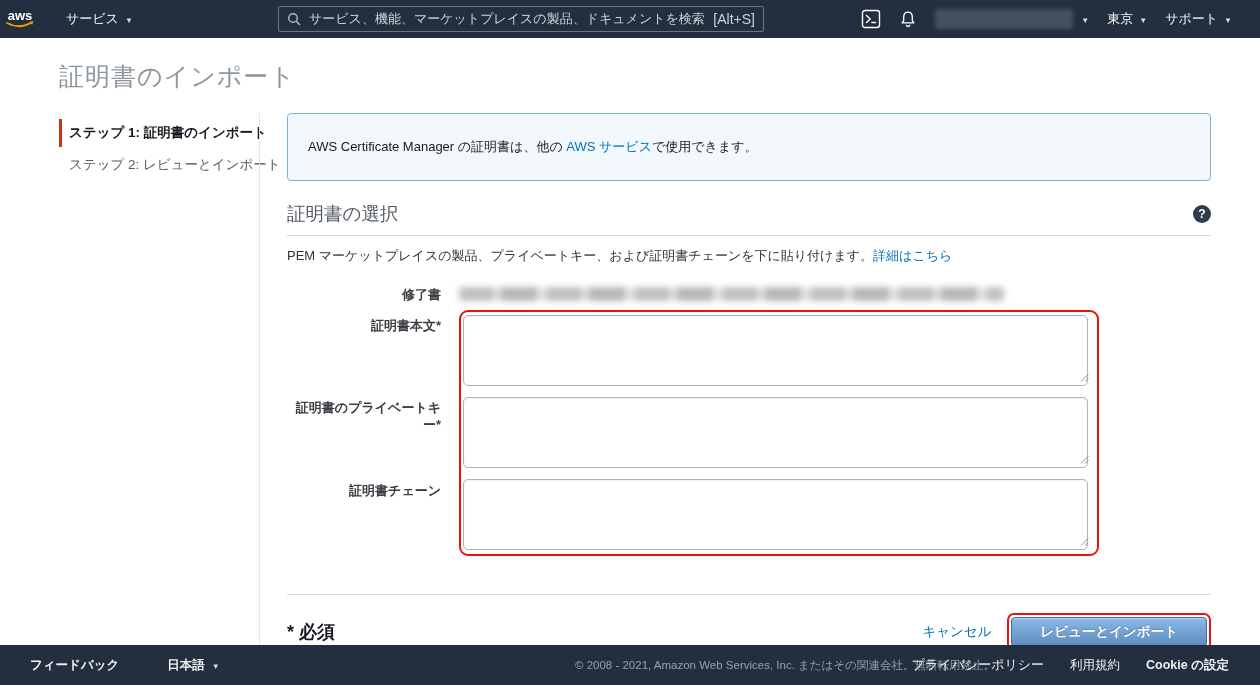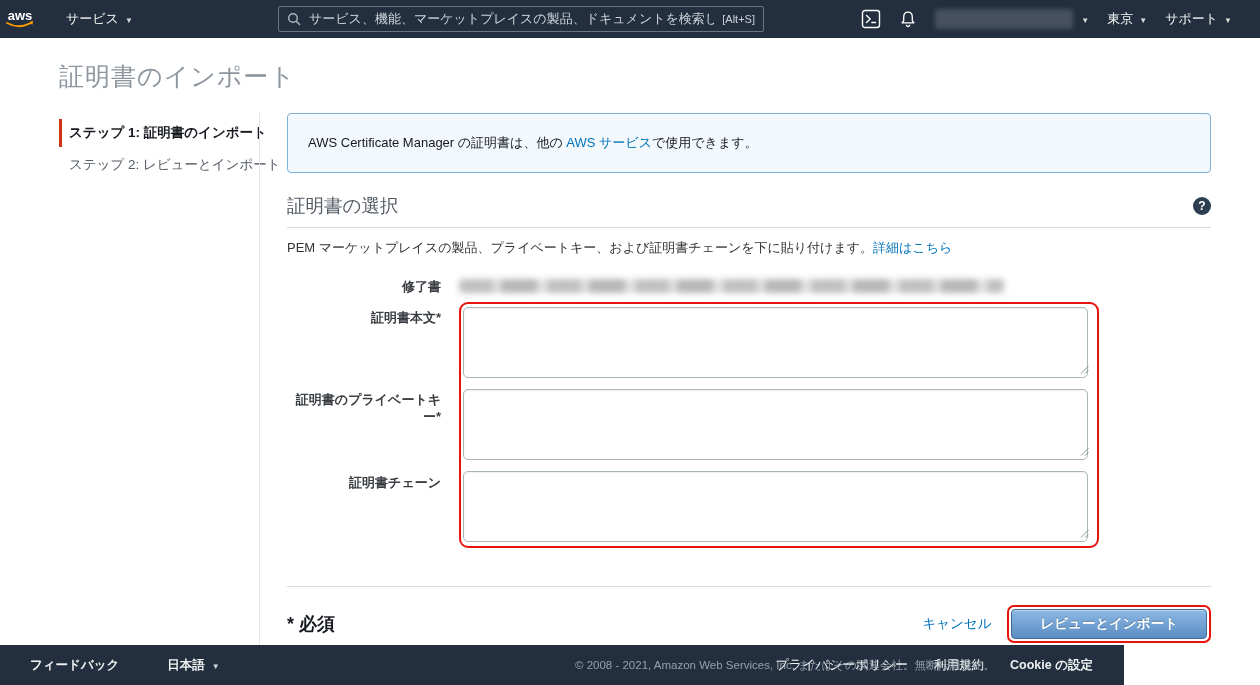--- a/index.html
+++ b/index.html
@@ -7,37 +7,37 @@
   body { font-family:"Liberation Sans","DejaVu Sans",sans-serif; background:#ffffff; position:relative; font-size:13px; color:#16191f; }
 
   
   .topnav { position:absolute; top:0; left:0; width:1260px; height:38px; background:#232f3e; display:flex; align-items:center; color:#fff; z-index:10; }
   .nav-left { display:flex; align-items:center; gap:26px; }
   .aws-logo { display:flex; align-items:center; cursor:pointer; }
   .nav-item { display:flex; align-items:center; gap:6px; font-size:13px; color:#f1f3f3; cursor:pointer; white-space:nowrap; }
   .caret { font-size:8px; color:#d5dbdb; position:relative; top:1px; }
   .searchbox { position:absolute; left:278px; top:6px; width:486px; height:26px; border:1px solid #6b7580; border-radius:2px; background:#232f3e; display:flex; align-items:center; padding:0 8px; gap:8px; cursor:text; }
   .search-ph { color:#ccd4da; font-size:13px; white-space:nowrap; overflow:hidden; flex:1; }
-  .search-shortcut { color:#ccd4da; font-size:11px; white-space:nowrap; }
+  .search-shortcut { color:#ccd4da; font-size:14px; white-space:nowrap; }
   .nav-right { position:absolute; right:0; top:0; height:38px; display:flex; align-items:center; gap:18px; padding-right:28px; }
   .icon-btn { display:flex; align-items:center; cursor:pointer; }
   .account-blur { width:138px; height:20px; border-radius:3px; background:#46505e; filter:blur(2px); }
   .acct-wrap { display:flex; align-items:center; gap:8px; cursor:pointer; }
 
   
   .content { position:absolute; top:38px; left:4px; width:1260px; height:607px; background:#fff; }
   h1.page-title { font-size:25px; font-weight:400; color:#8d969e; margin:22px 0 20px 55px; letter-spacing:1px; }
   .body-row { display:flex; align-items:stretch; padding-left:55px; }
   .steps { width:200px; flex:0 0 200px; padding-top:6px; }
   .step { font-size:13.5px; color:#545b64; padding:5px 0 5px 10px; margin-bottom:4px; cursor:pointer; white-space:nowrap; }
   .step.active { color:#16191f; font-weight:bold; border-left:3px solid #d13212; padding-left:7px; }
   .divider-v { width:1px; background:#e4e7e7; min-height:537px; }
   .pane { position:relative; margin-left:27px; width:924px; }
 
-  .banner { height:60px; background:#f2f8fc; border:1px solid #7eb1d8; border-radius:4px; display:flex; align-items:center; padding:0 20px; font-size:13px; color:#16191f; }
+  .banner { height:68px; background:#f2f8fc; border:1px solid #7eb1d8; border-radius:4px; display:flex; align-items:center; padding:0 20px; font-size:13px; color:#16191f; }
   .link { color:#0073bb; cursor:pointer; text-decoration:none; }
 
   .section-head { display:flex; align-items:center; justify-content:space-between; margin-top:20px; }
   .section-title { font-size:18.5px; font-weight:400; color:#545b64; }
   .help-icon { width:18px; height:18px; border-radius:50%; background:#2d3e50; color:#fff; font-size:12px; font-weight:bold; display:flex; align-items:center; justify-content:center; cursor:pointer; }
   hr.rule { border:none; border-top:1px solid #d5dbdb; margin:9px 0 11px 0; }
   .desc { font-size:13px; color:#333; margin-bottom:21px; }
 
   
   .form { display:flex; }
@@ -59,21 +59,21 @@
 
   hr.rule2 { border:none; border-top:1px solid #d5dbdb; margin:36px 0 0 0; }
   .actions { display:flex; align-items:center; justify-content:space-between; margin-top:18px; }
   .required-note { font-weight:bold; font-size:18px; color:#16191f; }
   .actions-right { display:flex; align-items:center; gap:16px; }
   .cancel-link { font-size:13.5px; color:#0073bb; cursor:pointer; }
   .btn-annotation { border:2px solid #e8130d; border-radius:7px; padding:2px; }
   .primary-btn { display:inline-block; min-width:152px; text-align:center; padding:5px 28px; font-size:13.5px; font-weight:bold; color:#fff; text-shadow:0 -1px 0 rgba(0,0,0,.25); background:linear-gradient(to bottom,#8db9e4 0%,#5b8cc2 100%); border:1px solid #41699b; border-radius:4px; cursor:pointer; box-shadow:inset 0 1px 0 rgba(255,255,255,.4); }
 
   
-  .footer { position:absolute; bottom:0; left:0; width:1124px; height:40px; background:#232f3e; color:#fff; display:flex; align-items:center; z-index:10; }
+  .footer { position:absolute; bottom:0; left:0; width:1260px; height:40px; background:#232f3e; color:#fff; display:flex; align-items:center; z-index:10; }
   .footer-left { display:flex; align-items:center; gap:48px; padding-left:30px; }
   .footer-item { font-size:12.5px; font-weight:bold; color:#f1f3f3; cursor:pointer; display:flex; align-items:center; gap:7px; white-space:nowrap; }
   .copyright { position:absolute; left:575px; font-size:11.5px; color:#95a0ab; white-space:nowrap; }
   .footer-right { position:absolute; right:0; display:flex; align-items:center; gap:26px; padding-right:31px; }
   .footer-link { font-size:12.5px; color:#eef1f2; cursor:pointer; white-space:nowrap; }
   .footer-link.bold { font-weight:bold; }
 </style>
 </head>
 <body>
 

